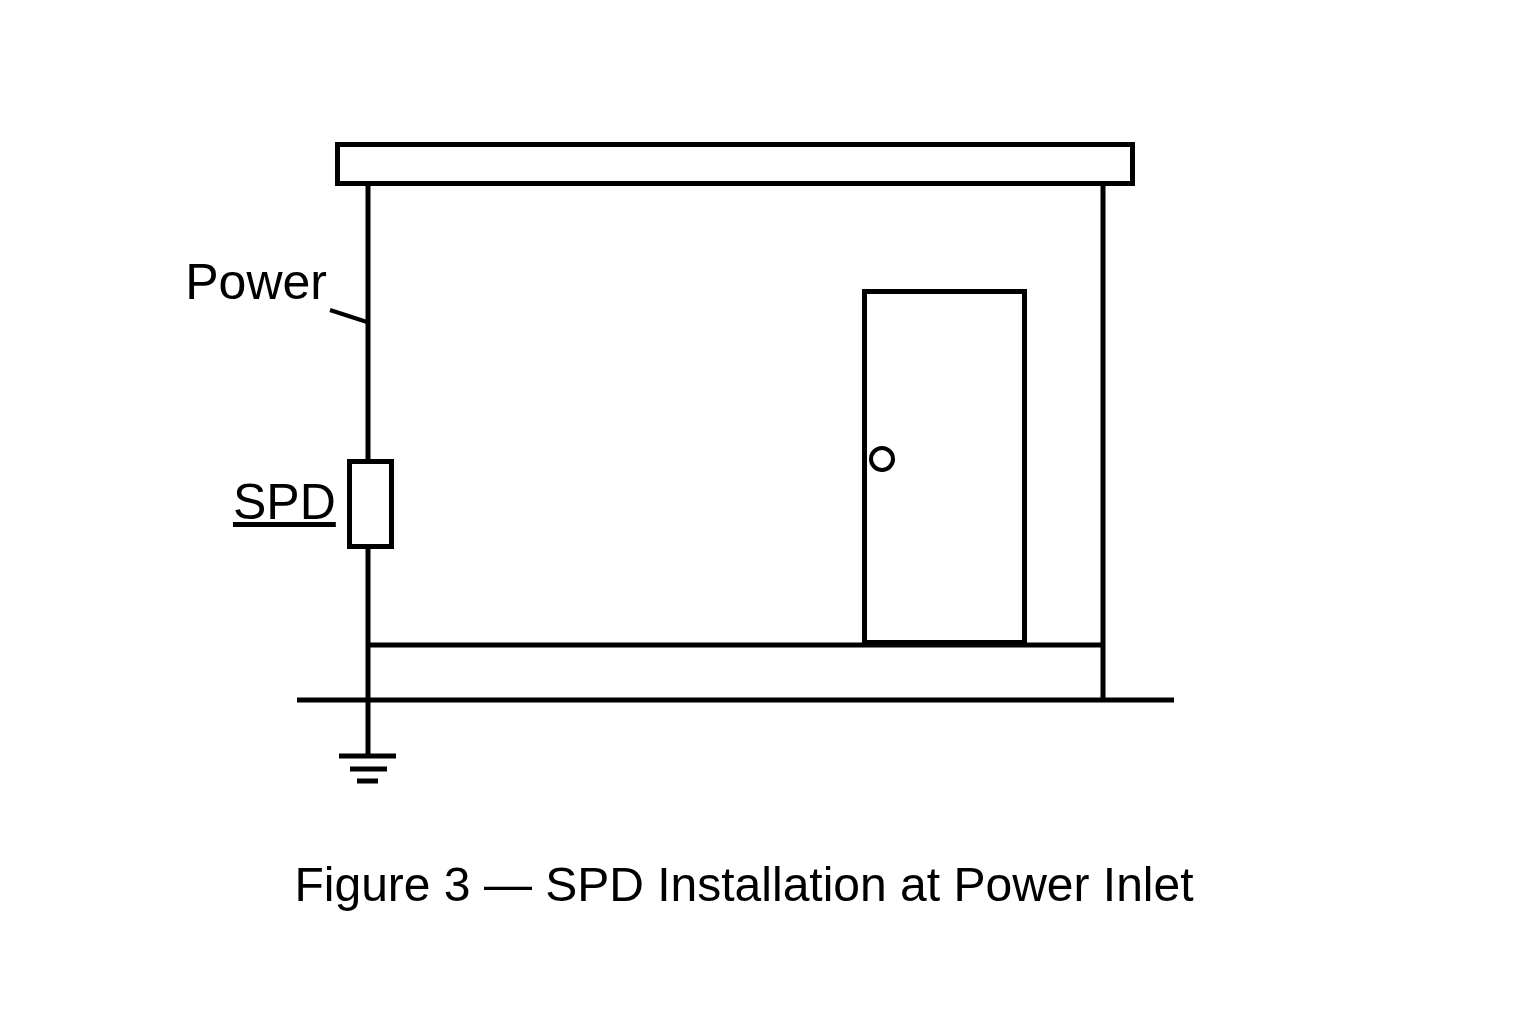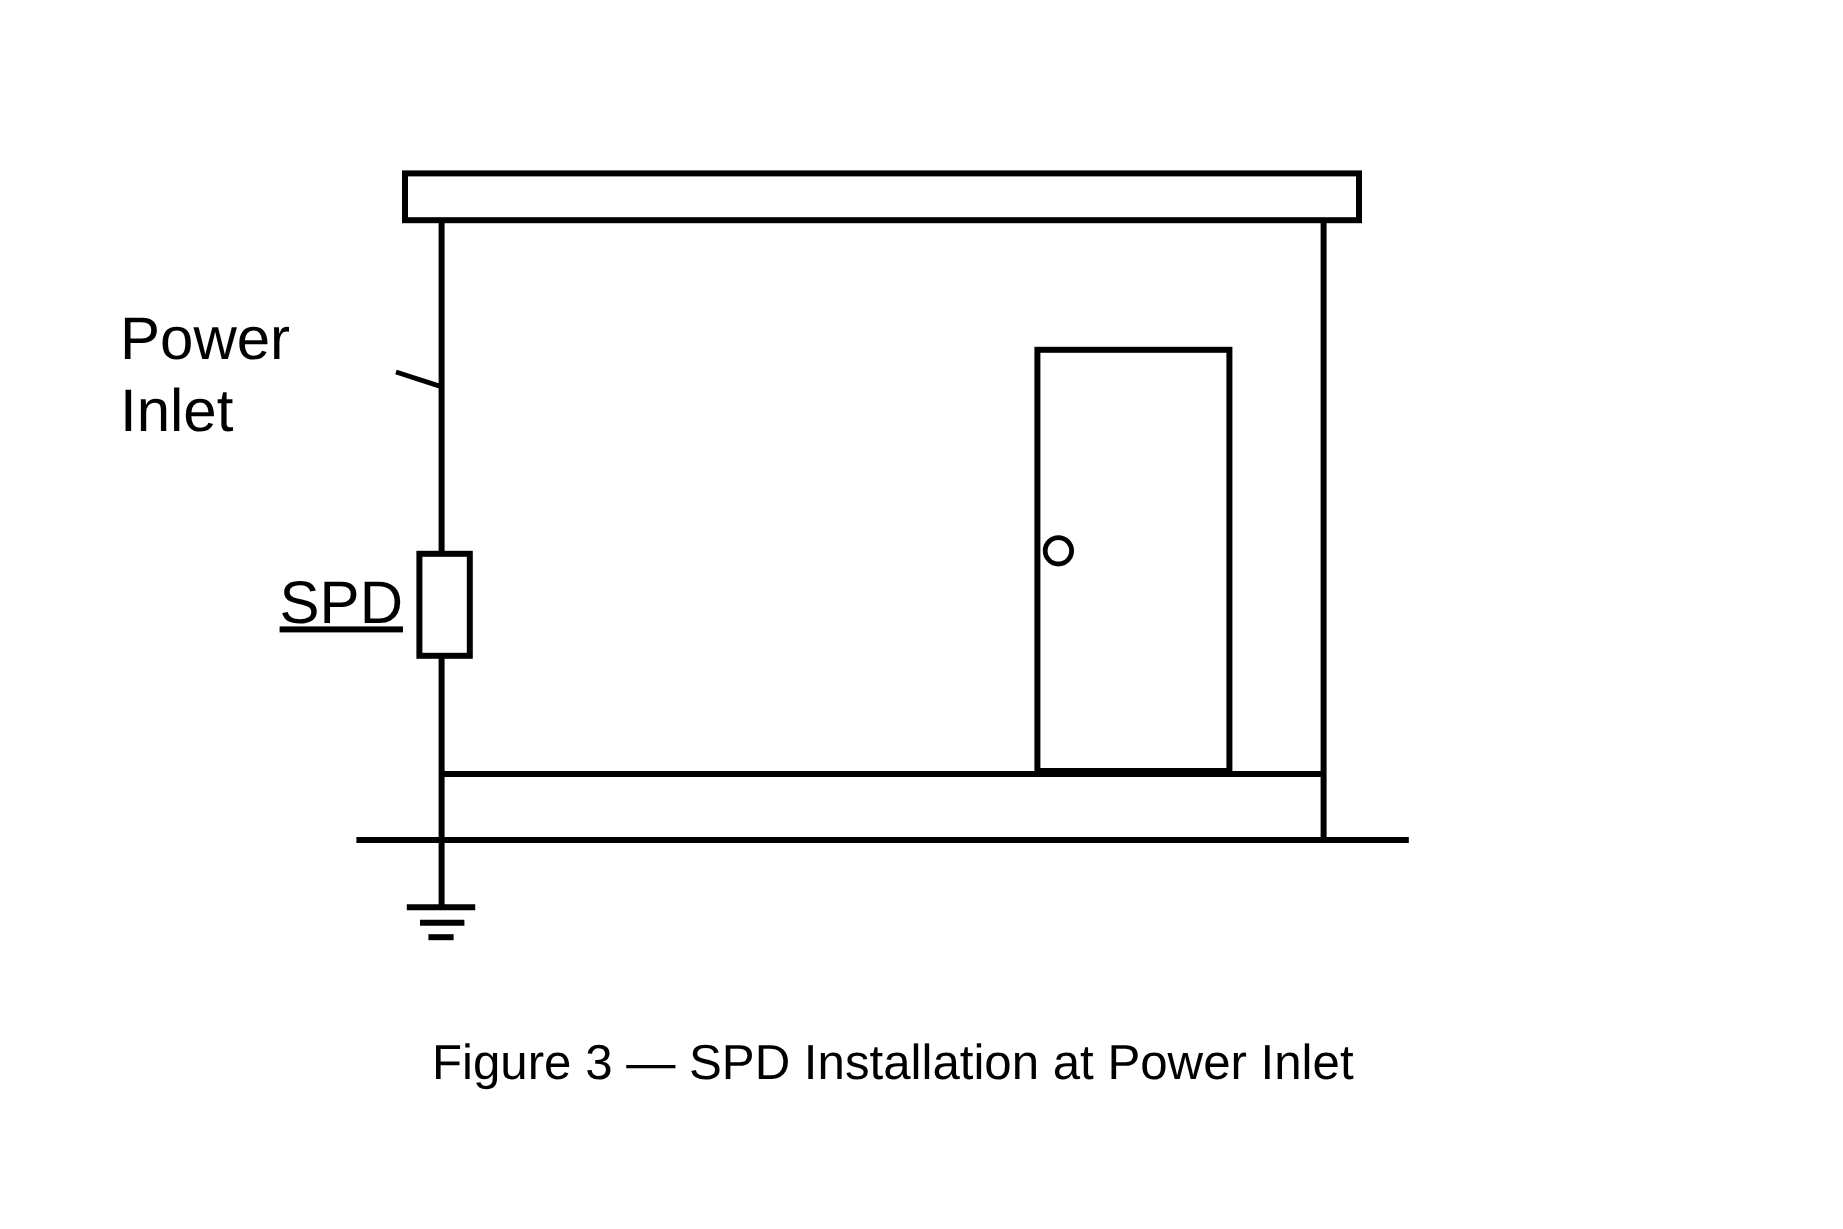--- a/index.html
+++ b/index.html
@@ -39,34 +39,35 @@
     position: absolute;
     color: var(--text);
     font-size: 50px;
     line-height: 60px;
     white-space: nowrap;
   }
   .power-inlet-label {
     top: 252px;
     left: 100px;
     width: 227px;
+    text-align: right;
   }
   .spd-label {
     top: 472px;
     left: 233px;
     text-decoration: underline;
   }
   .figure-caption {
     position: absolute;
     top: 856px;
     left: 0;
     width: 1488px;
     text-align: center;
     color: var(--text);
-    font-size: 41px;
+    font-size: 48px;
     line-height: 58px;
     white-space: nowrap;
   }
 </style>
 </head>
 <body>
 
 <div class="canvas">
 
   <svg class="diagram-svg" viewBox="0 0 1536 1024">
@@ -91,20 +92,19 @@
 
     <g>
       <line x1="339" y1="756" x2="396" y2="756" stroke-width="5"></line>
       <line x1="350" y1="769" x2="387" y2="769" stroke-width="5"></line>
       <line x1="357" y1="781" x2="378" y2="781" stroke-width="5"></line>
     </g>
   </svg>
 
   <div class="label power-inlet-label">
     <div>Power</div>
-    <div>Inlet</div>
   </div>
 
   <div class="label spd-label">SPD</div>
 
   <div class="figure-caption">Figure 3 — SPD Installation at Power Inlet</div>
 
 </div>
 
 </body></html>

